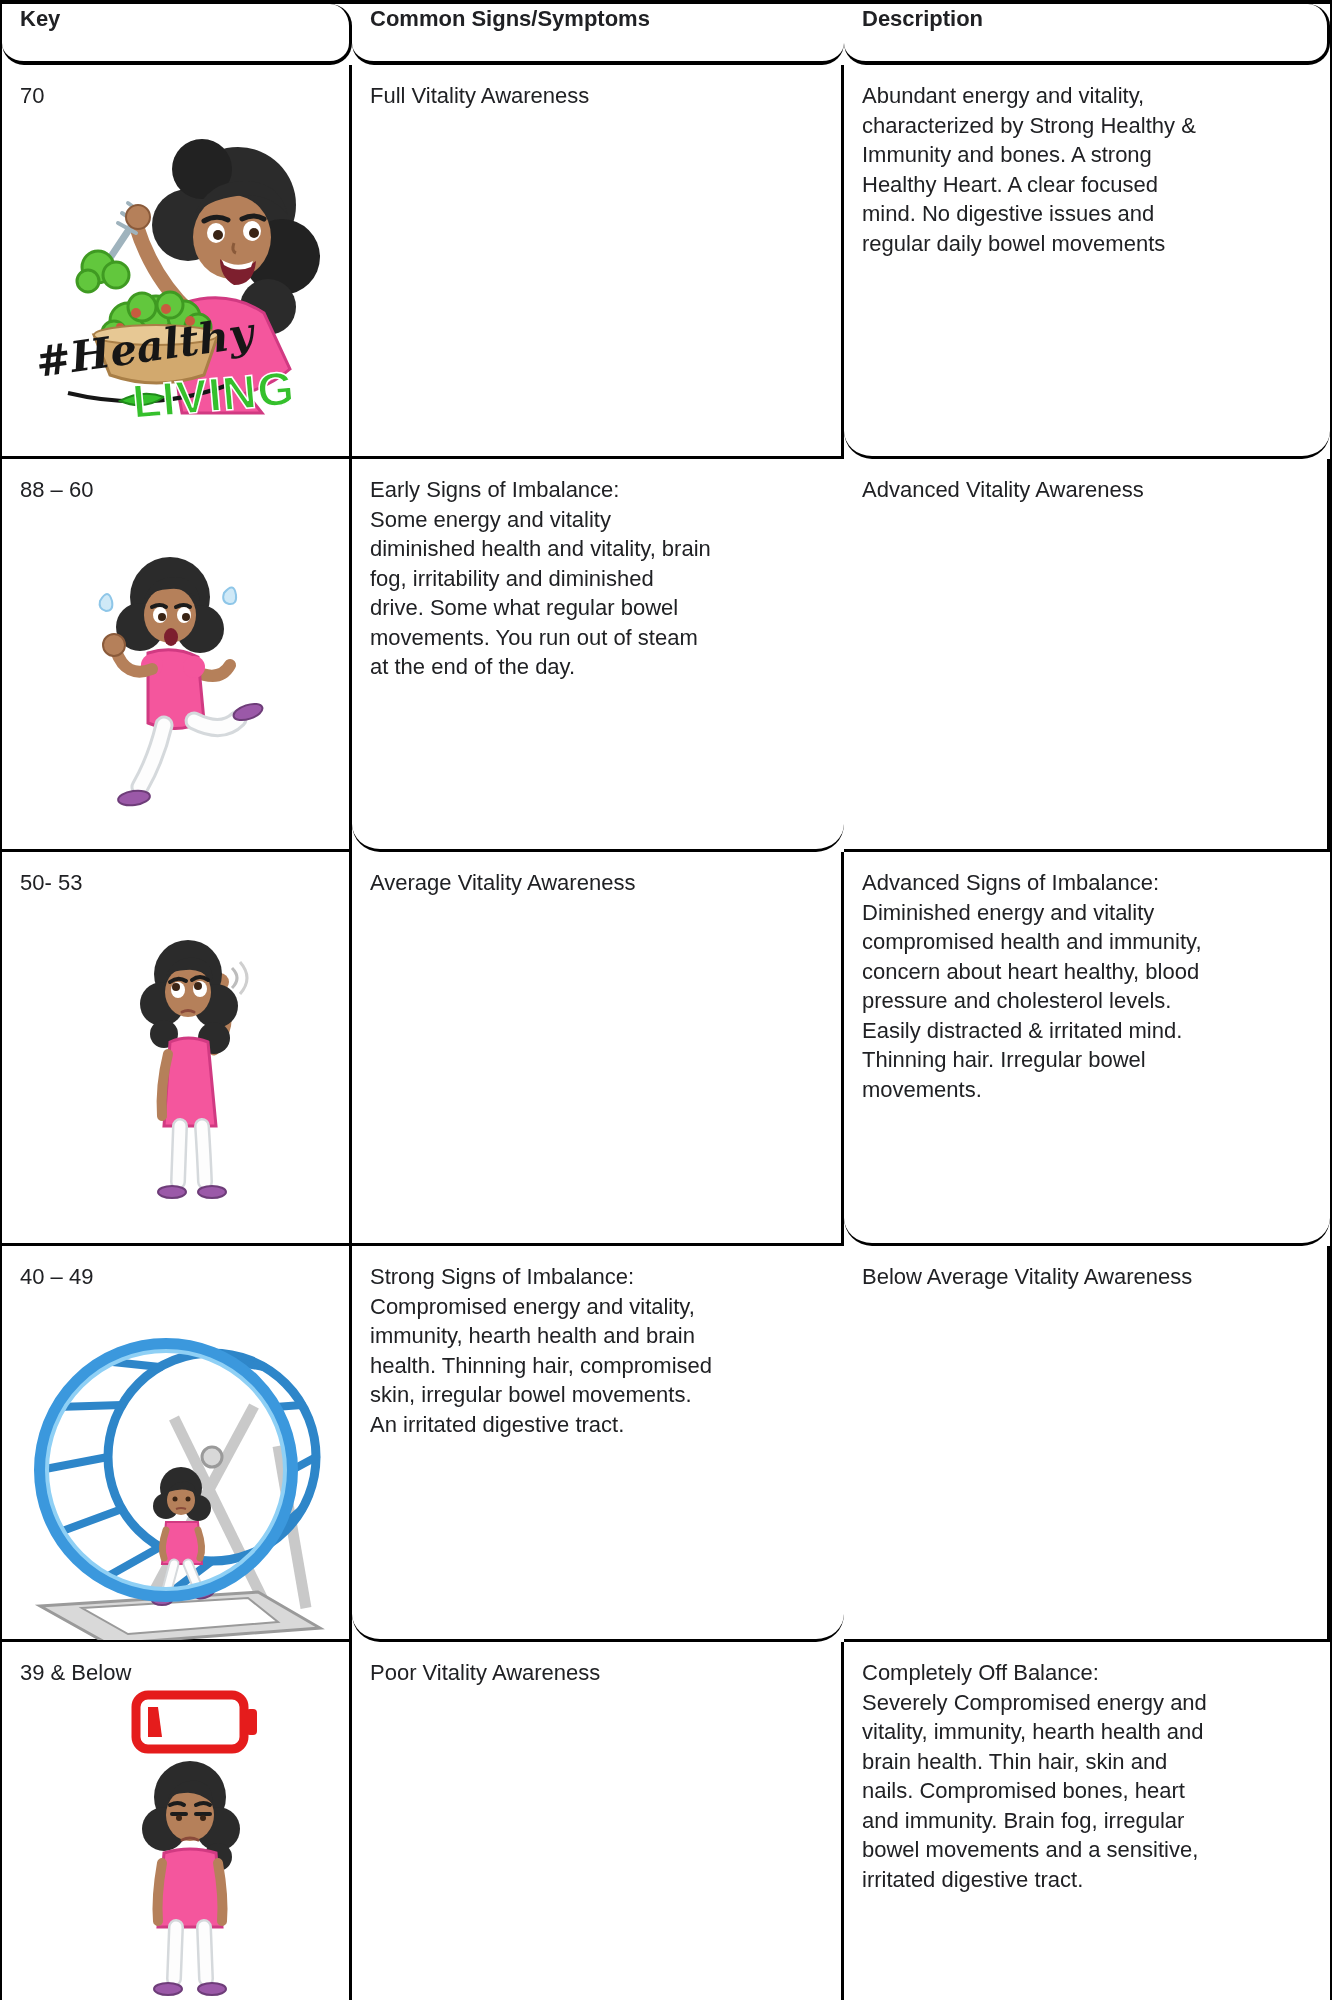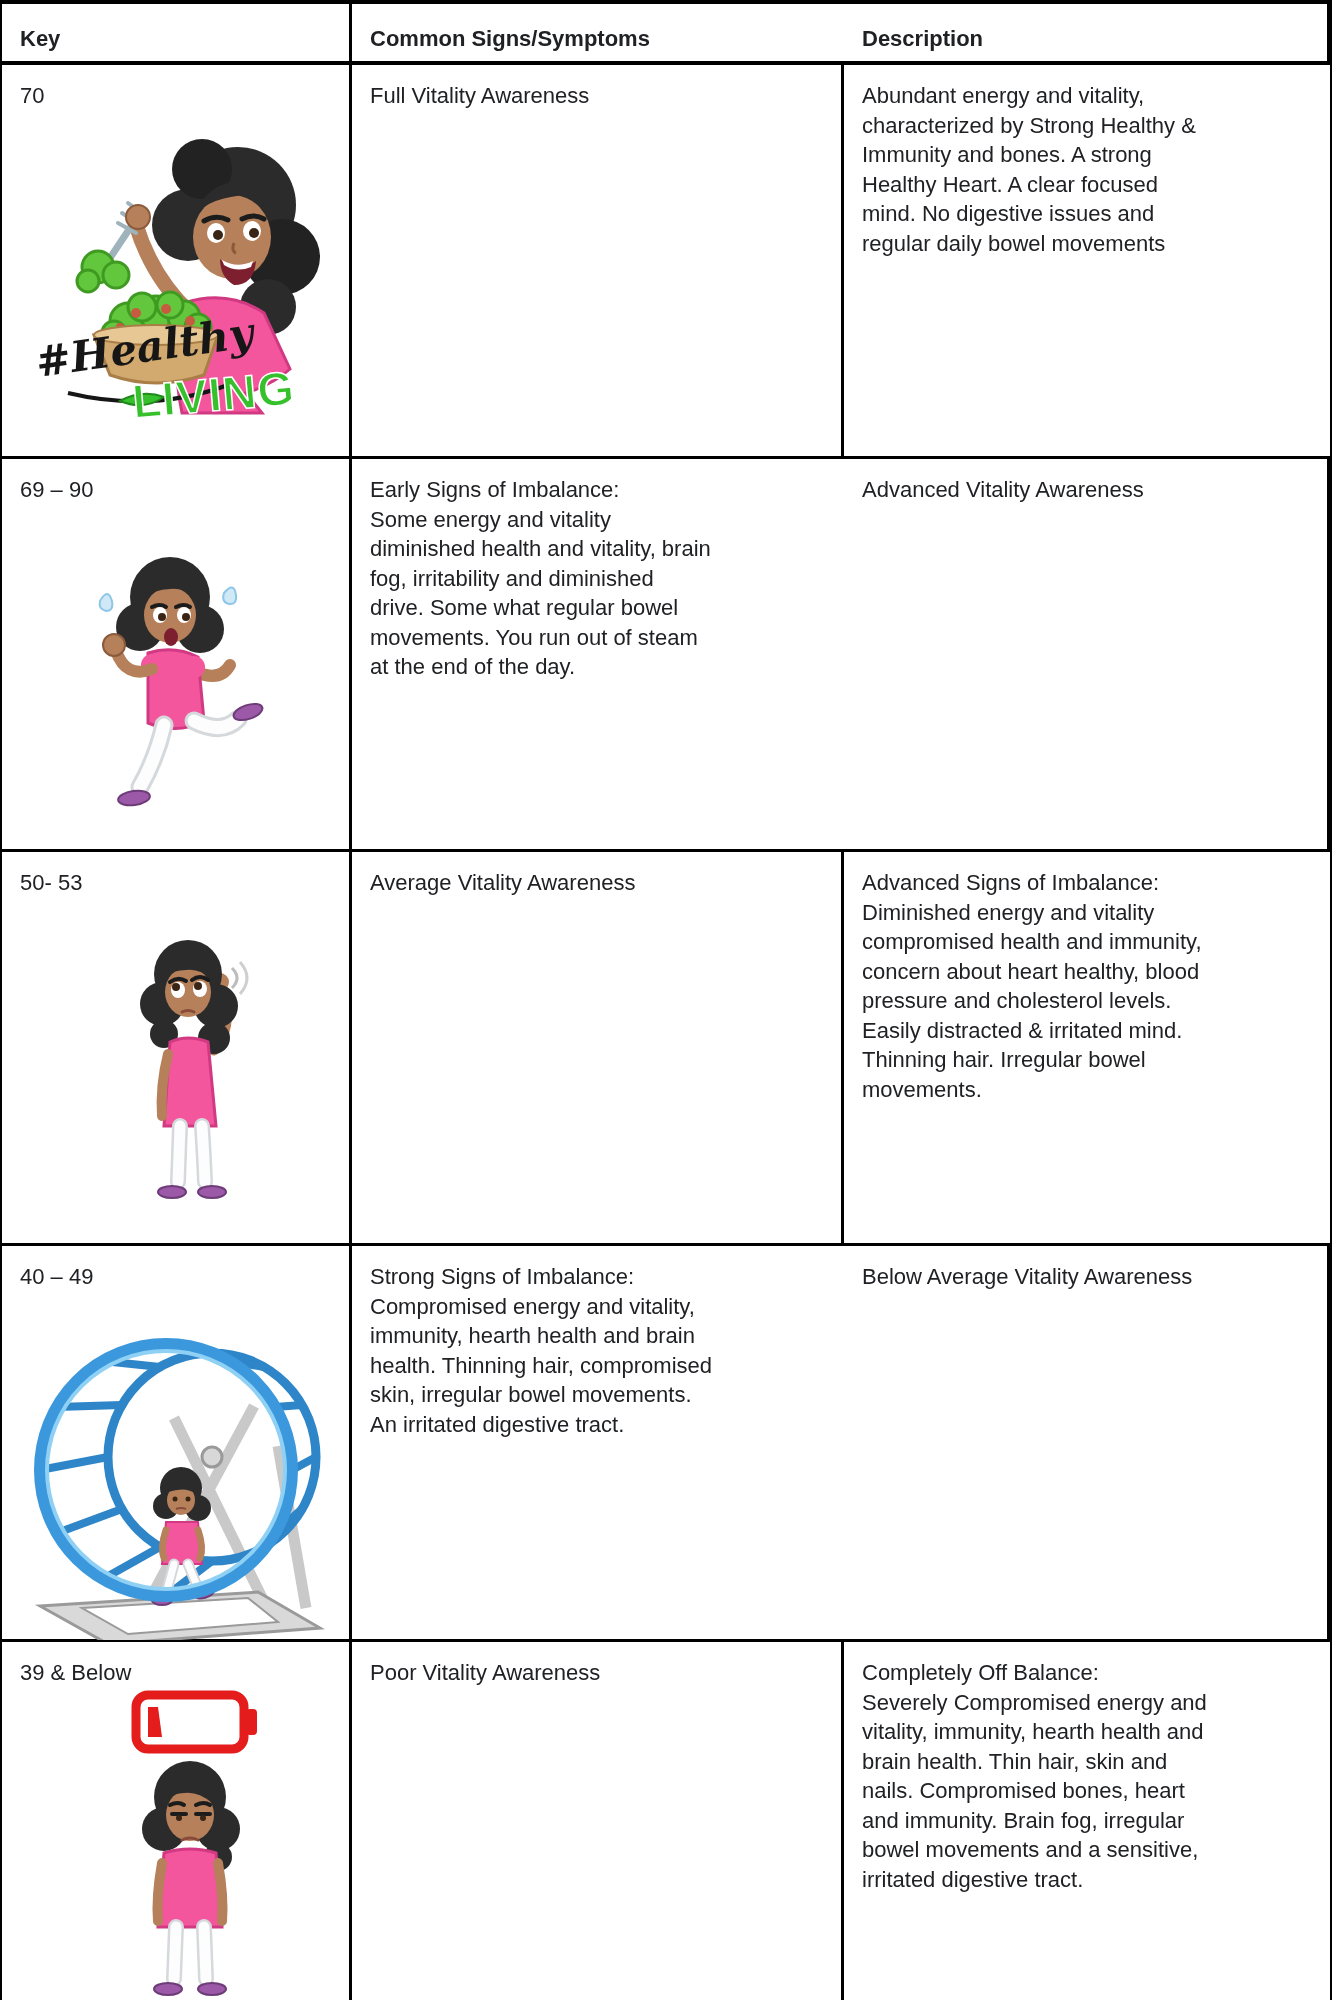--- a/index.html
+++ b/index.html
@@ -26,28 +26,29 @@
     padding:16px 32px 8px 18px;
     font-size:22px;
     line-height:29.5px;
     border-bottom:3px solid #000;
     position:relative;
     overflow:visible;
   }
   .cell.colsep{border-right:3px solid #000;}
   .hcell{
     box-sizing:border-box;
-    padding:20px 16px 0 18px;
+    padding:0 16px 0 18px;
     font-size:22px;
     font-weight:bold;
     line-height:29px;
     border-bottom:4px solid #000;
+    border-radius:22px;
   }
   .hcell.colsep{border-right:3px solid #000;}
-  .symptoms{white-space:pre-line;}
+  .symptoms{white-space:pre-line;border-radius:28px;}
   .keycell .keytext{position:relative;z-index:2;}
   .avatar{position:absolute;z-index:1;}
   svg text{user-select:none;}
 </style>
 </head>
 <body>
 
 <div class="page">
   <div class="vtable">
 
@@ -113,21 +114,21 @@
     </div>
     <div class="cell colsep"><span>Full Vitality Awareness</span></div>
     <div class="cell symptoms"><span>Abundant energy and vitality,
 characterized by Strong Healthy &amp;
 Immunity and bones. A strong
 Healthy Heart. A clear focused
 mind. No digestive issues and
 regular daily bowel movements</span></div>
 
     <div class="cell colsep keycell">
-      <div class="keytext">69 – 90</div>
+      <div class="keytext">88 – 60</div>
       <svg class="avatar" style="left:80px;top:90px" width="185" height="265" viewBox="0 0 185 265">
         <path d="M18 52 Q26 38 30 52 Q32 62 24 62 Q16 60 18 52 Z" fill="#cfe9f7" stroke="#8ec6e8" stroke-width="2"></path>
         <path d="M142 44 Q152 32 154 46 Q155 56 147 55 Q139 53 142 44 Z" fill="#cfe9f7" stroke="#8ec6e8" stroke-width="2"></path>
         <circle cx="88" cy="48" r="40" fill="#2b2b2b"></circle>
         <circle cx="58" cy="78" r="24" fill="#2b2b2b"></circle>
         <circle cx="118" cy="80" r="24" fill="#2b2b2b"></circle>
         <ellipse cx="88" cy="66" rx="26" ry="28" fill="#b5805a"></ellipse>
         <path d="M62 50 Q70 28 94 28 Q116 30 118 52 Q104 38 88 40 Q72 40 62 50 Z" fill="#2b2b2b"></path>
         <path d="M70 58 Q78 54 84 58" stroke="#1c1c1c" stroke-width="4" fill="none" stroke-linecap="round"></path>
         <path d="M94 58 Q102 54 108 58" stroke="#1c1c1c" stroke-width="4" fill="none" stroke-linecap="round"></path>

